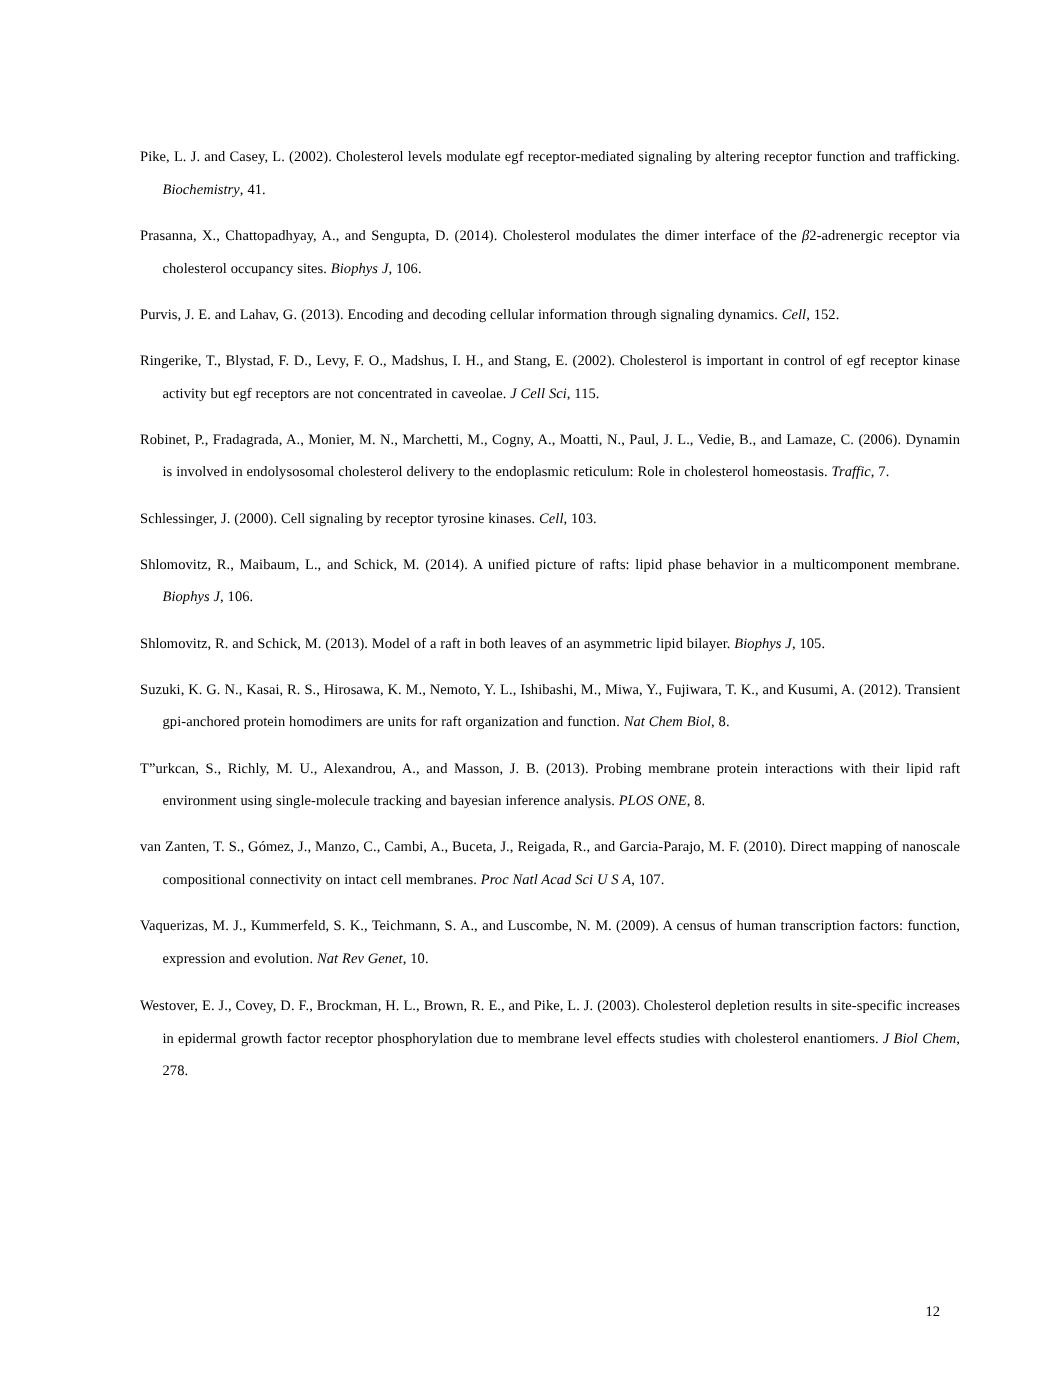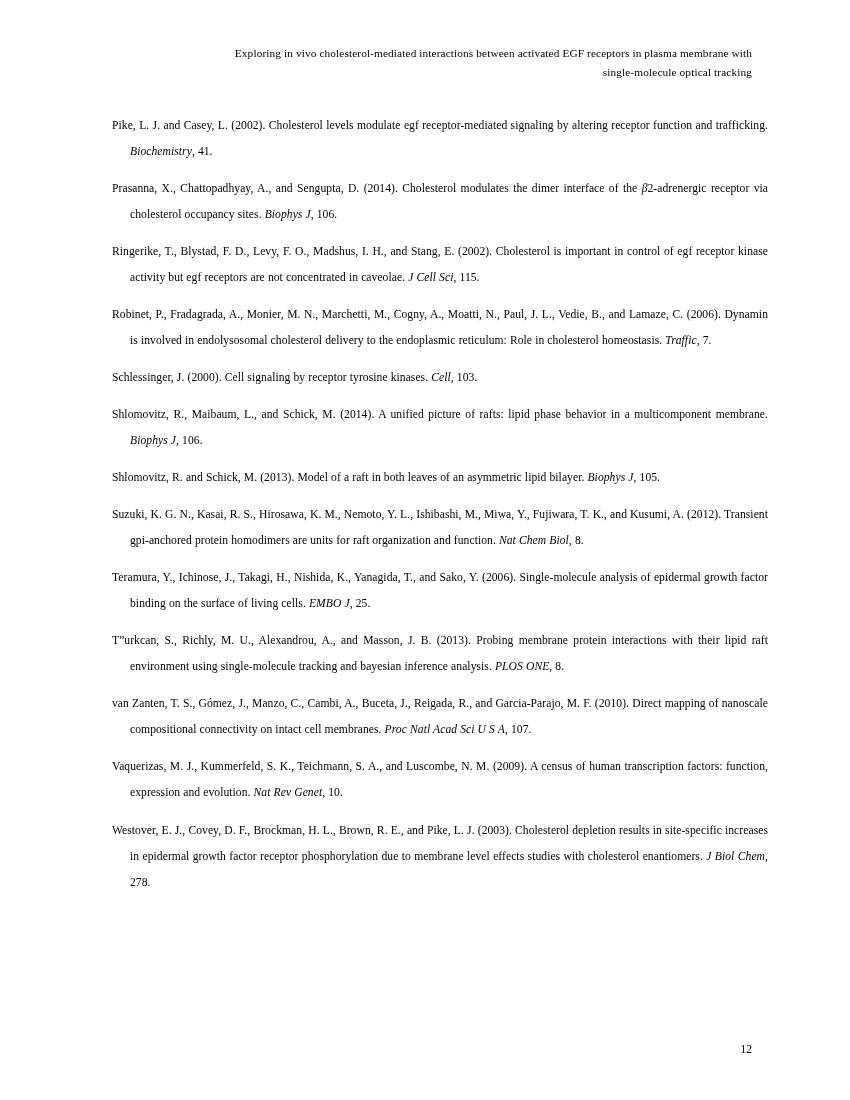--- a/index.html
+++ b/index.html
@@ -65,36 +65,31 @@
     text-align: right;
     font-size: 11.6px;
     line-height: 16px;
   }
 </style>
 </head>
 <body>
 
 <div class="page">
 
-  <div class="runhead">
-    <span>Exploring in vivo cholesterol-mediated interactions between activated EGF receptors in plasma membrane with</span>
-    <br>
-    <span>single-molecule optical tracking</span>
-  </div>
 
   <div class="reflist">
       <p class="ref"><span>Pike, L. J. and Casey, L. (2002). Cholesterol levels modulate egf receptor-mediated signaling by altering receptor function and trafficking. </span><i>Biochemistry</i><span>, 41.</span></p>
       <p class="ref"><span>Prasanna, X., Chattopadhyay, A., and Sengupta, D. (2014). Cholesterol modulates the dimer interface of the </span><i>β</i><span>2-adrenergic receptor via cholesterol occupancy sites. </span><i>Biophys J</i><span>, 106.</span></p>
+      <p class="ref"><span>Purvis, J. E. and Lahav, G. (2013). Encoding and decoding cellular information through signaling dynamics. </span><i>Cell</i><span>, 152.</span></p>
       <p class="ref"><span>Ringerike, T., Blystad, F. D., Levy, F. O., Madshus, I. H., and Stang, E. (2002). Cholesterol is important in control of egf receptor kinase activity but egf receptors are not concentrated in caveolae. </span><i>J Cell Sci</i><span>, 115.</span></p>
       <p class="ref"><span>Robinet, P., Fradagrada, A., Monier, M. N., Marchetti, M., Cogny, A., Moatti, N., Paul, J. L., Vedie, B., and Lamaze, C. (2006). Dynamin is involved in endolysosomal cholesterol delivery to the endoplasmic reticulum: Role in cholesterol homeostasis. </span><i>Traffic</i><span>, 7.</span></p>
       <p class="ref"><span>Schlessinger, J. (2000). Cell signaling by receptor tyrosine kinases. </span><i>Cell</i><span>, 103.</span></p>
       <p class="ref"><span>Shlomovitz, R., Maibaum, L., and Schick, M. (2014). A unified picture of rafts: lipid phase behavior in a multicomponent membrane. </span><i>Biophys J</i><span>, 106.</span></p>
       <p class="ref"><span>Shlomovitz, R. and Schick, M. (2013). Model of a raft in both leaves of an asymmetric lipid bilayer. </span><i>Biophys J</i><span>, 105.</span></p>
       <p class="ref"><span>Suzuki, K. G. N., Kasai, R. S., Hirosawa, K. M., Nemoto, Y. L., Ishibashi, M., Miwa, Y., Fujiwara, T. K., and Kusumi, A. (2012). Transient gpi-anchored protein homodimers are units for raft organization and function. </span><i>Nat Chem Biol</i><span>, 8.</span></p>
-      <p class="ref"><span>Teramura, Y., Ichinose, J., Takagi, H., Nishida, K., Yanagida, T., and Sako, Y. (2006). Single-molecule analysis of epidermal growth factor binding on the surface of living cells. </span><i>EMBO J</i><span>, 25.</span></p>
       <p class="ref"><span>T”urkcan, S., Richly, M. U., Alexandrou, A., and Masson, J. B. (2013). Probing membrane protein interactions with their lipid raft environment using single-molecule tracking and bayesian inference analysis. </span><i>PLOS ONE</i><span>, 8.</span></p>
       <p class="ref"><span>van Zanten, T. S., Gómez, J., Manzo, C., Cambi, A., Buceta, J., Reigada, R., and Garcia-Parajo, M. F. (2010). Direct mapping of nanoscale compositional connectivity on intact cell membranes. </span><i>Proc Natl Acad Sci U S A</i><span>, 107.</span></p>
       <p class="ref"><span>Vaquerizas, M. J., Kummerfeld, S. K., Teichmann, S. A., and Luscombe, N. M. (2009). A census of human transcription factors: function, expression and evolution. </span><i>Nat Rev Genet</i><span>, 10.</span></p>
       <p class="ref"><span>Westover, E. J., Covey, D. F., Brockman, H. L., Brown, R. E., and Pike, L. J. (2003). Cholesterol depletion results in site-specific increases in epidermal growth factor receptor phosphorylation due to membrane level effects studies with cholesterol enantiomers. </span><i>J Biol Chem</i><span>, 278.</span></p>
     </div>
 
   <div class="folio">
     <span>12</span>
   </div>
 

